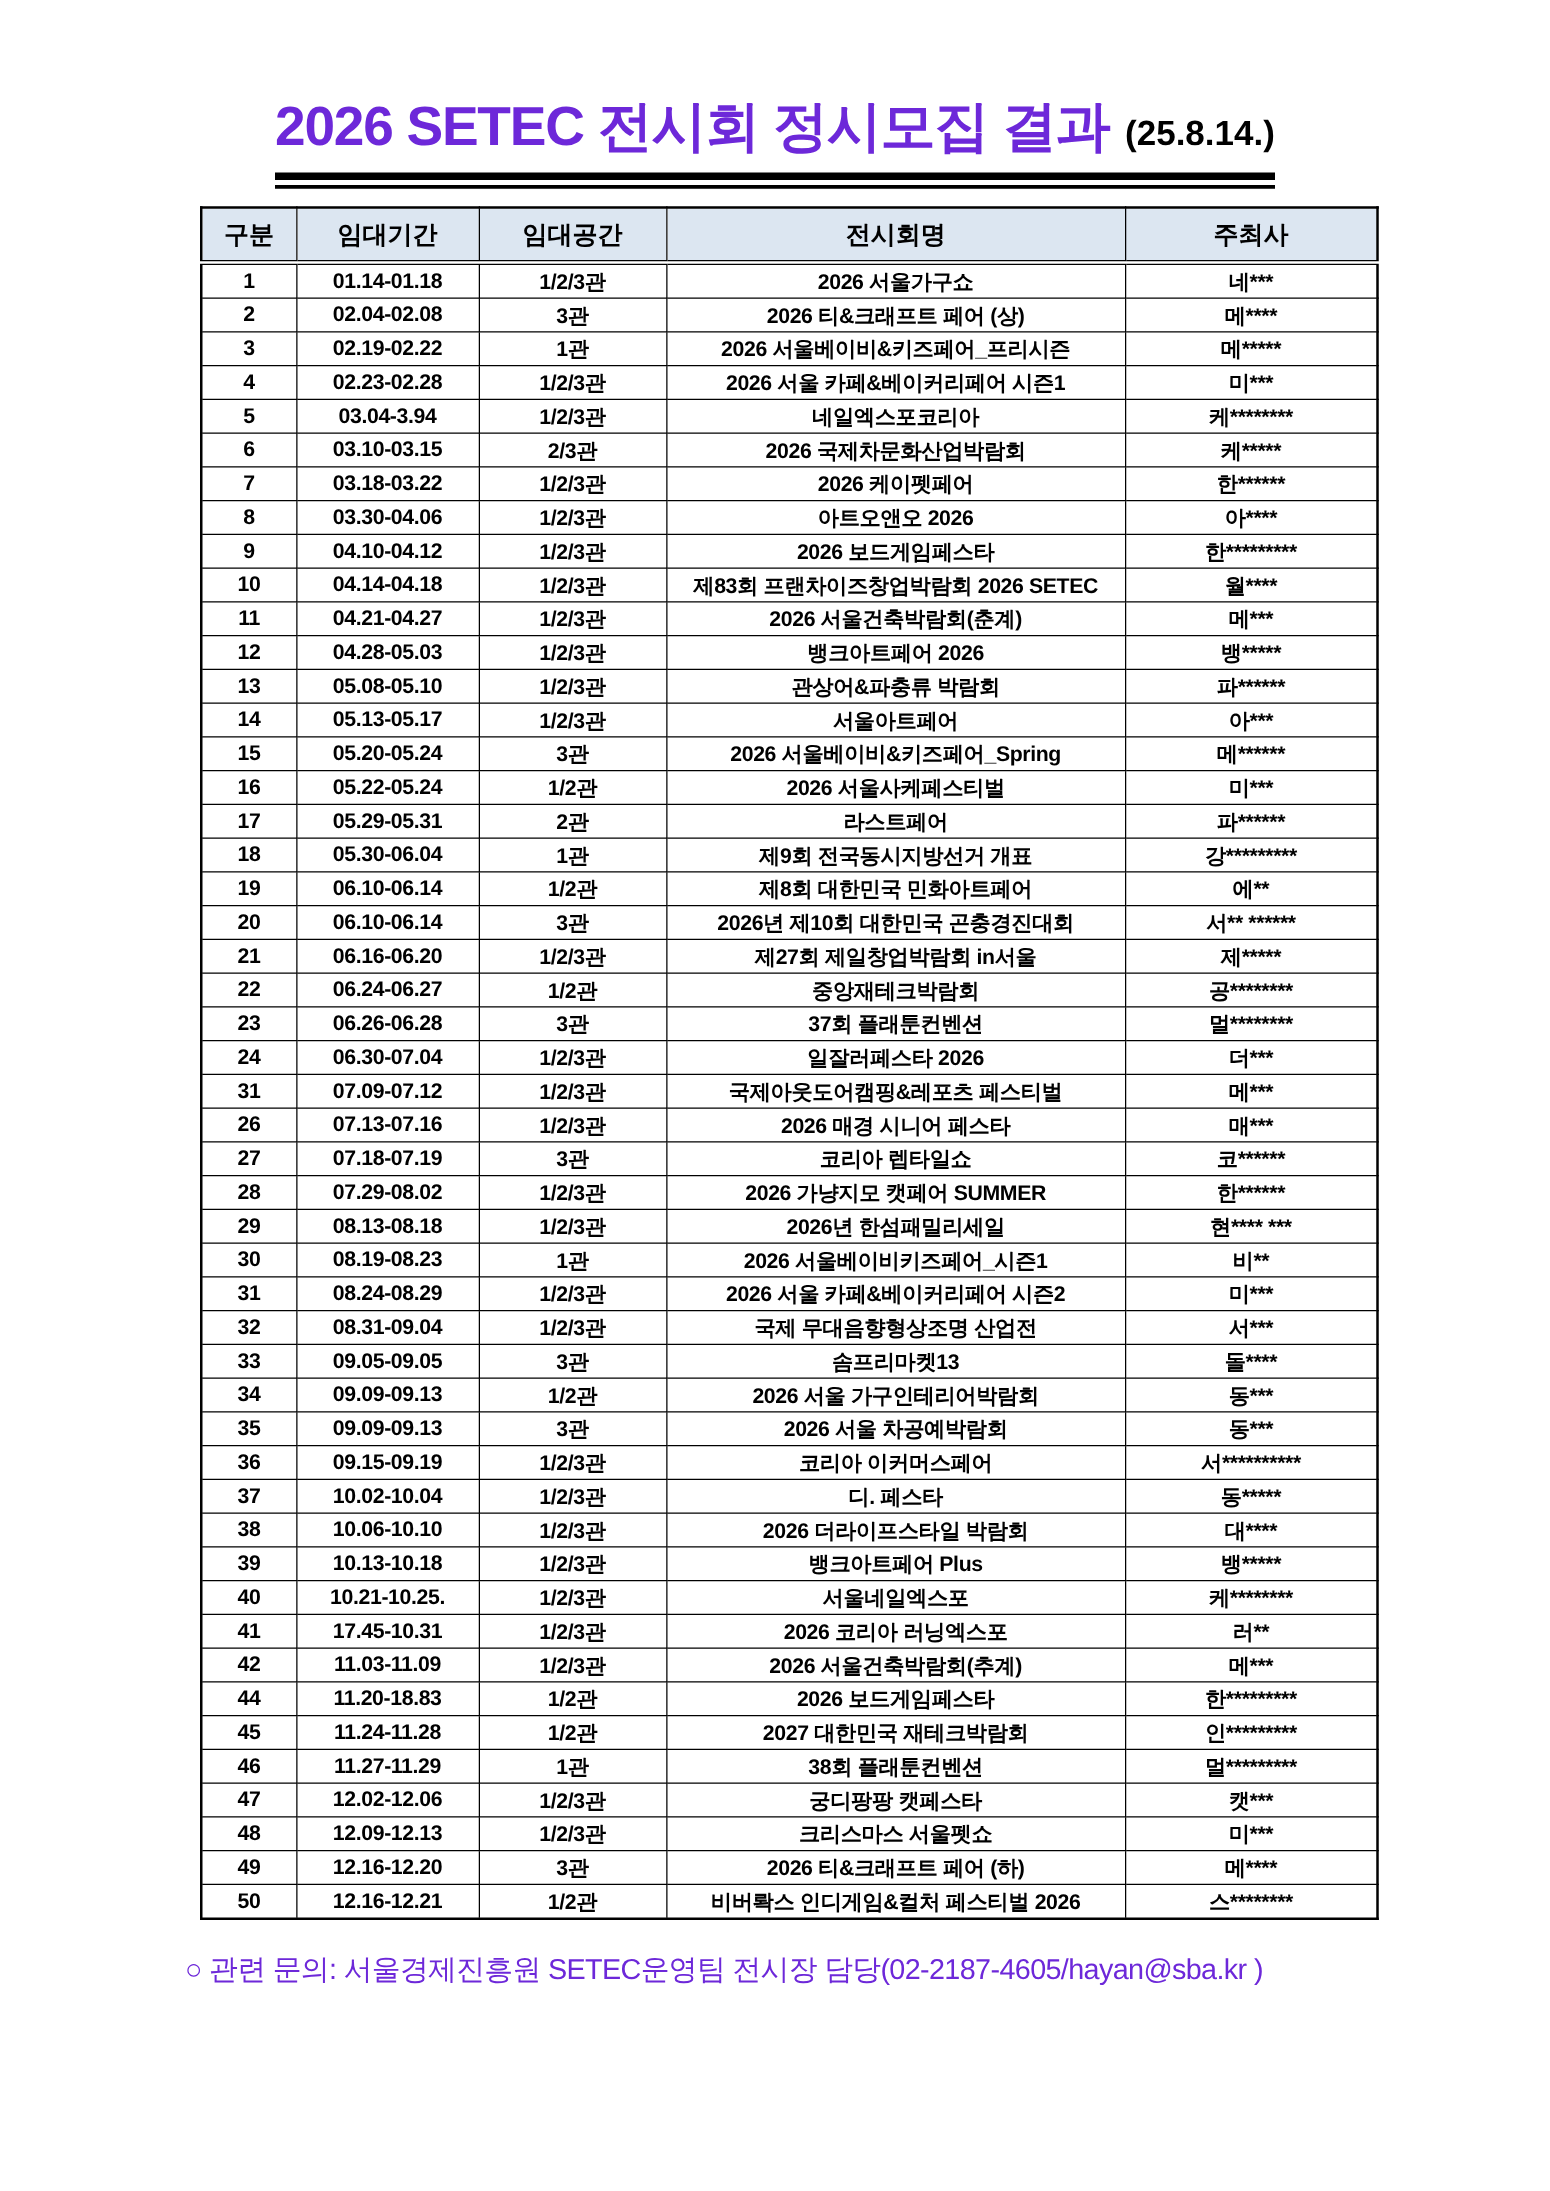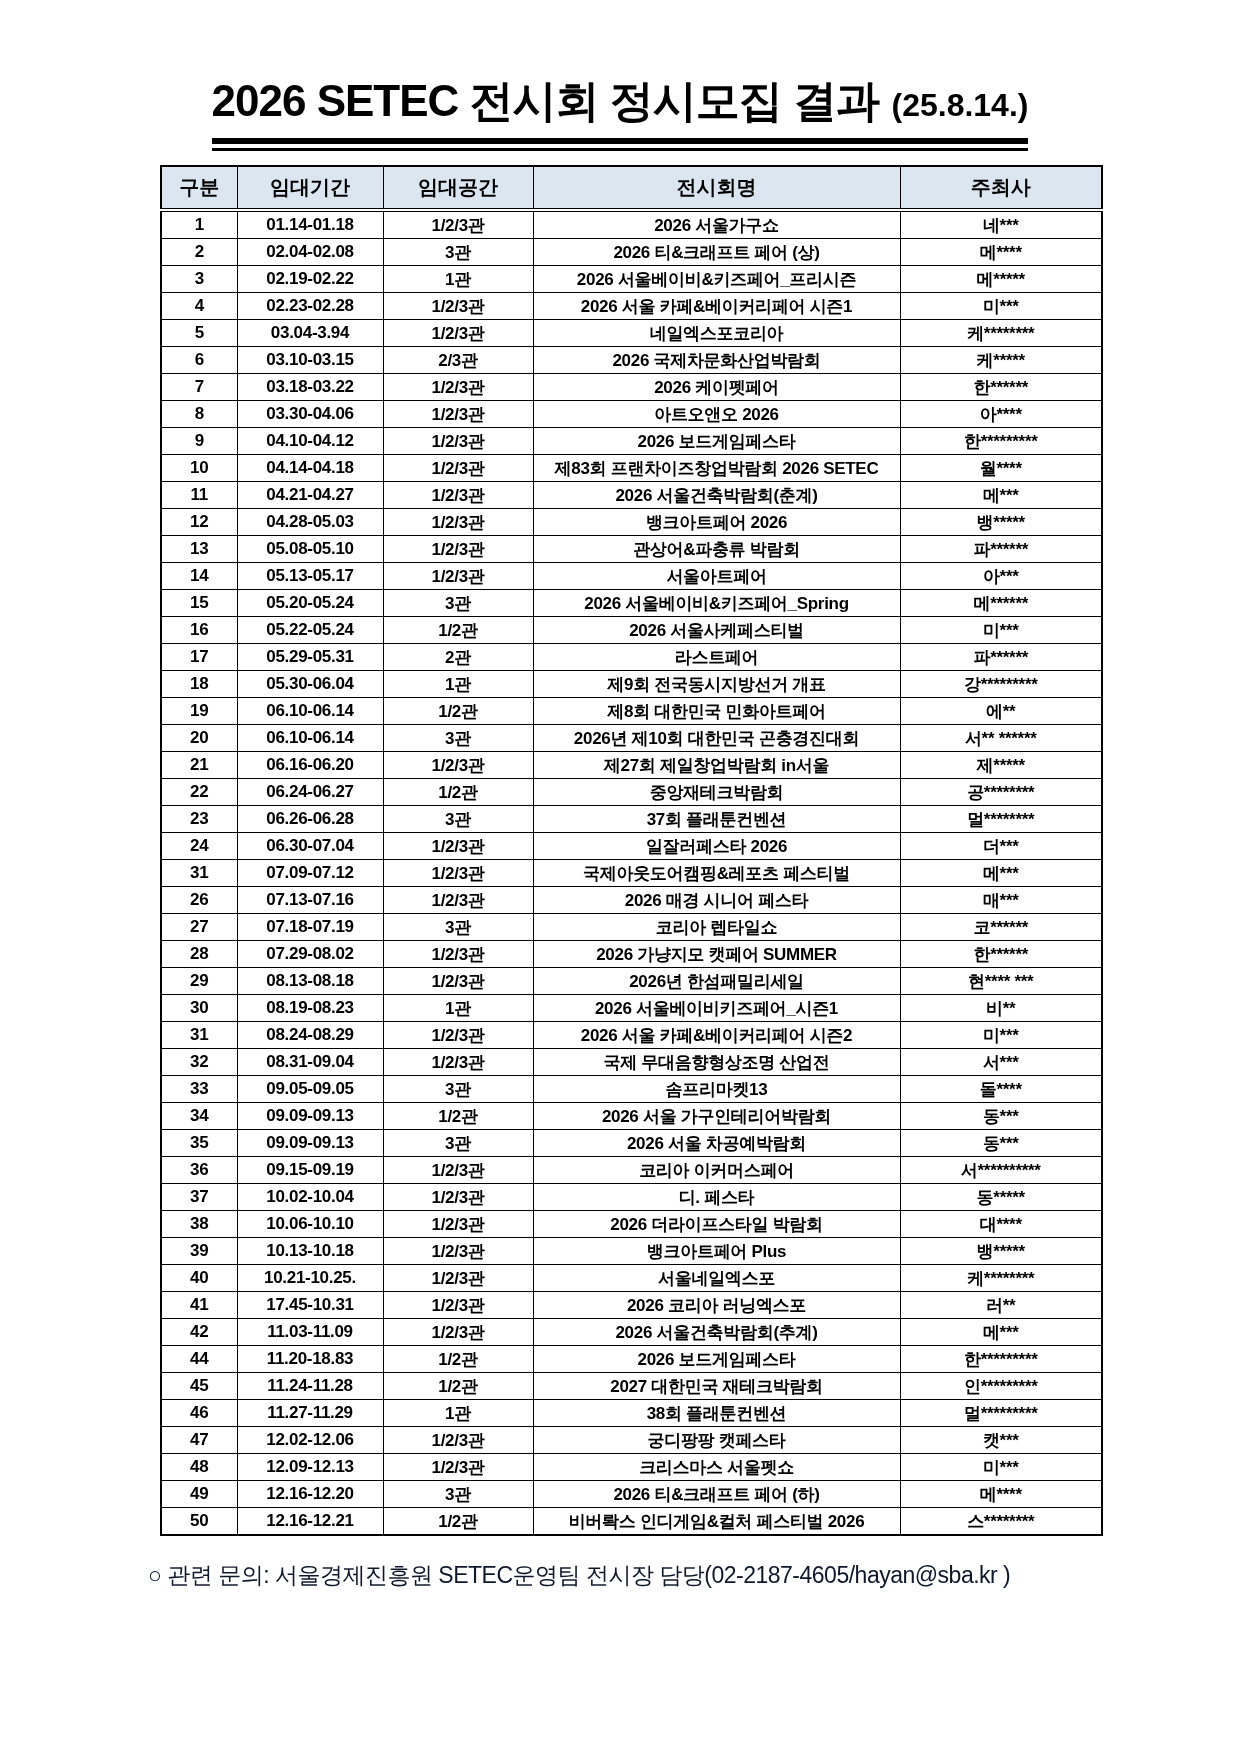--- a/index.html
+++ b/index.html
@@ -15,24 +15,24 @@
     padding-top:72px;
     display:flex;
     justify-content:center;
   }
   .title-inner{display:inline-block;text-align:center;}
   .title-line{white-space:nowrap;}
   .main-title{
     font-size:44px;
     font-weight:800;
     letter-spacing:-1px;
-    color:#000000;
+    color:#6d28d9;
   }
   .title-date{
-    font-size:32px;
+    font-size:28px;
     font-weight:700;
     letter-spacing:0;
     margin-left:8px;
   }
   .underline-thick{height:6px;background:#000;margin-top:7px;}
   .underline-thin{height:3px;background:#000;margin-top:4px;}
 
   table.sched{
     margin:14px 0 0 160px;
     width:941px;
@@ -65,21 +65,21 @@
   td.c1{font-size:16.5px;letter-spacing:-0.5px;}
   td.c2{font-size:17px;}
   td.c3{font-size:17.5px;}
   td.c4{font-size:16.5px;}
 
   .footer-note{
     margin:24px 0 0 148px;
     font-size:23px;
     font-weight:400;
     letter-spacing:-0.5px;
-    color:#0f172a;
+    color:#6d28d9;
     white-space:nowrap;
   }
 </style>
 </head>
 <body>
 
 <div class="page">
 
   <div class="title-wrap">
     <div class="title-inner">

